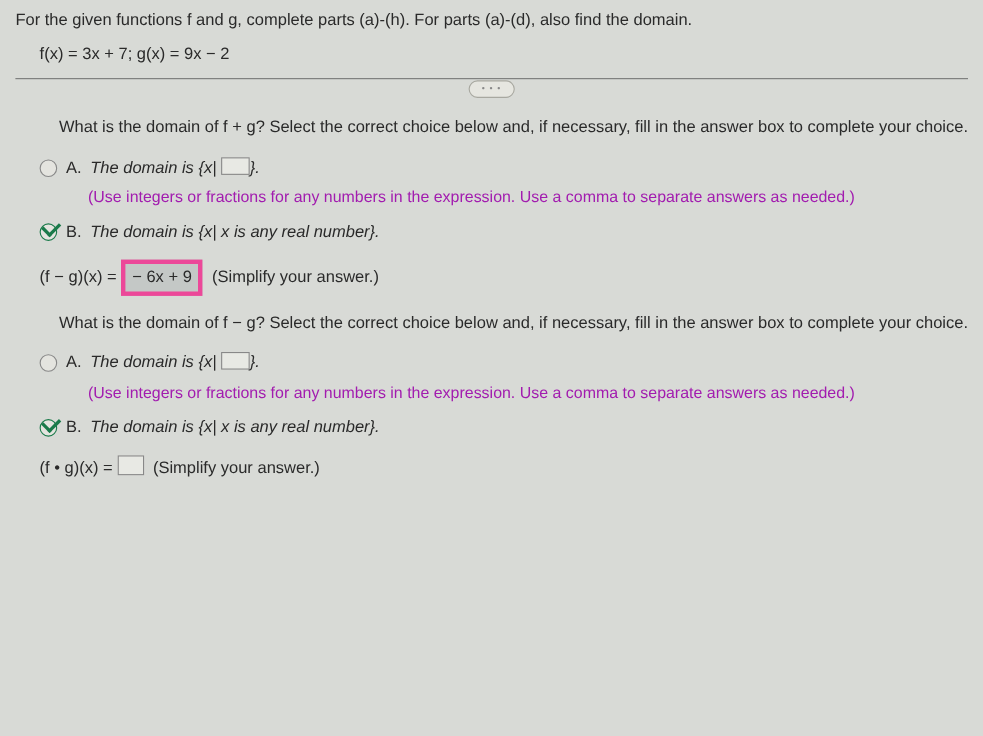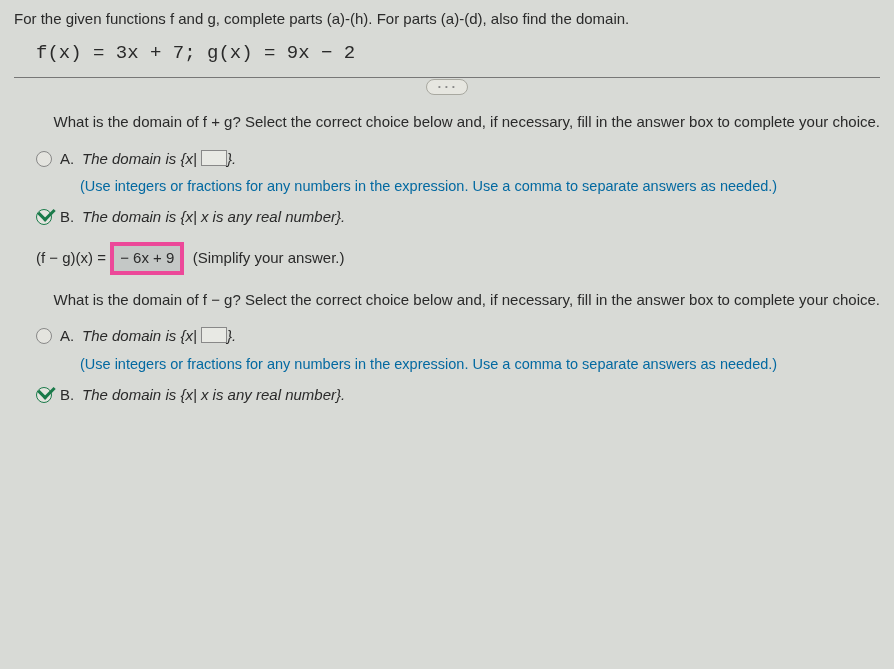--- a/index.html
+++ b/index.html
@@ -16,22 +16,21 @@
   }
   .page {
     padding: 8px 14px 14px 14px;
   }
   .instructions {
     font-size: 15px;
     margin-bottom: 8px;
   }
   .formula {
     margin: 6px 0 10px 22px;
-    font-size: 19px;
-    font-family: Liberation Mono, monospace;
+    font-size: 15px;
   }
   .hr-row {
     position: relative;
     height: 20px;
     margin: 4px 0 14px 0;
   }
   .hr-row hr {
     border: none;
     border-top: 1px solid #777;
     margin: 10px 0 0 0;
@@ -92,21 +91,21 @@
   }
   .choice-letter {
     width: 22px;
     flex: 0 0 22px;
   }
   .choice-text { flex: 1; font-style: italic; }
   .setnote {
     white-space: nowrap;
   }
   .hint {
-    color: #0369a1;
+    color: #a21caf;
     font-size: 14.5px;
     margin-left: 44px;
   }
   .partlabel {
     margin: 10px 0 6px 0;
   }
   .indent1 { margin-left: 22px; }
   .ans-box {
     display: inline-block;
     background: #c4c8c6;
@@ -188,14 +187,19 @@
     <div class="hint">(Use integers or fractions for any numbers in the expression. Use a comma to separate answers as needed.)</div>
 
     <div class="choice-row" style="margin-top:8px;">
       <div class="radio selected"></div>
       <div class="choice-letter">B.</div>
       <div class="choice-text">The domain is {x| x is any real number}.</div>
     </div>
   </div>
 
 
+  <div class="indent1">
+    <span>(f • g)(x) =</span>
+    <span class="blank-box"></span>
+    &nbsp;<span>(Simplify your answer.)</span>
+  </div>
 
 </div>
 
 </body></html>

